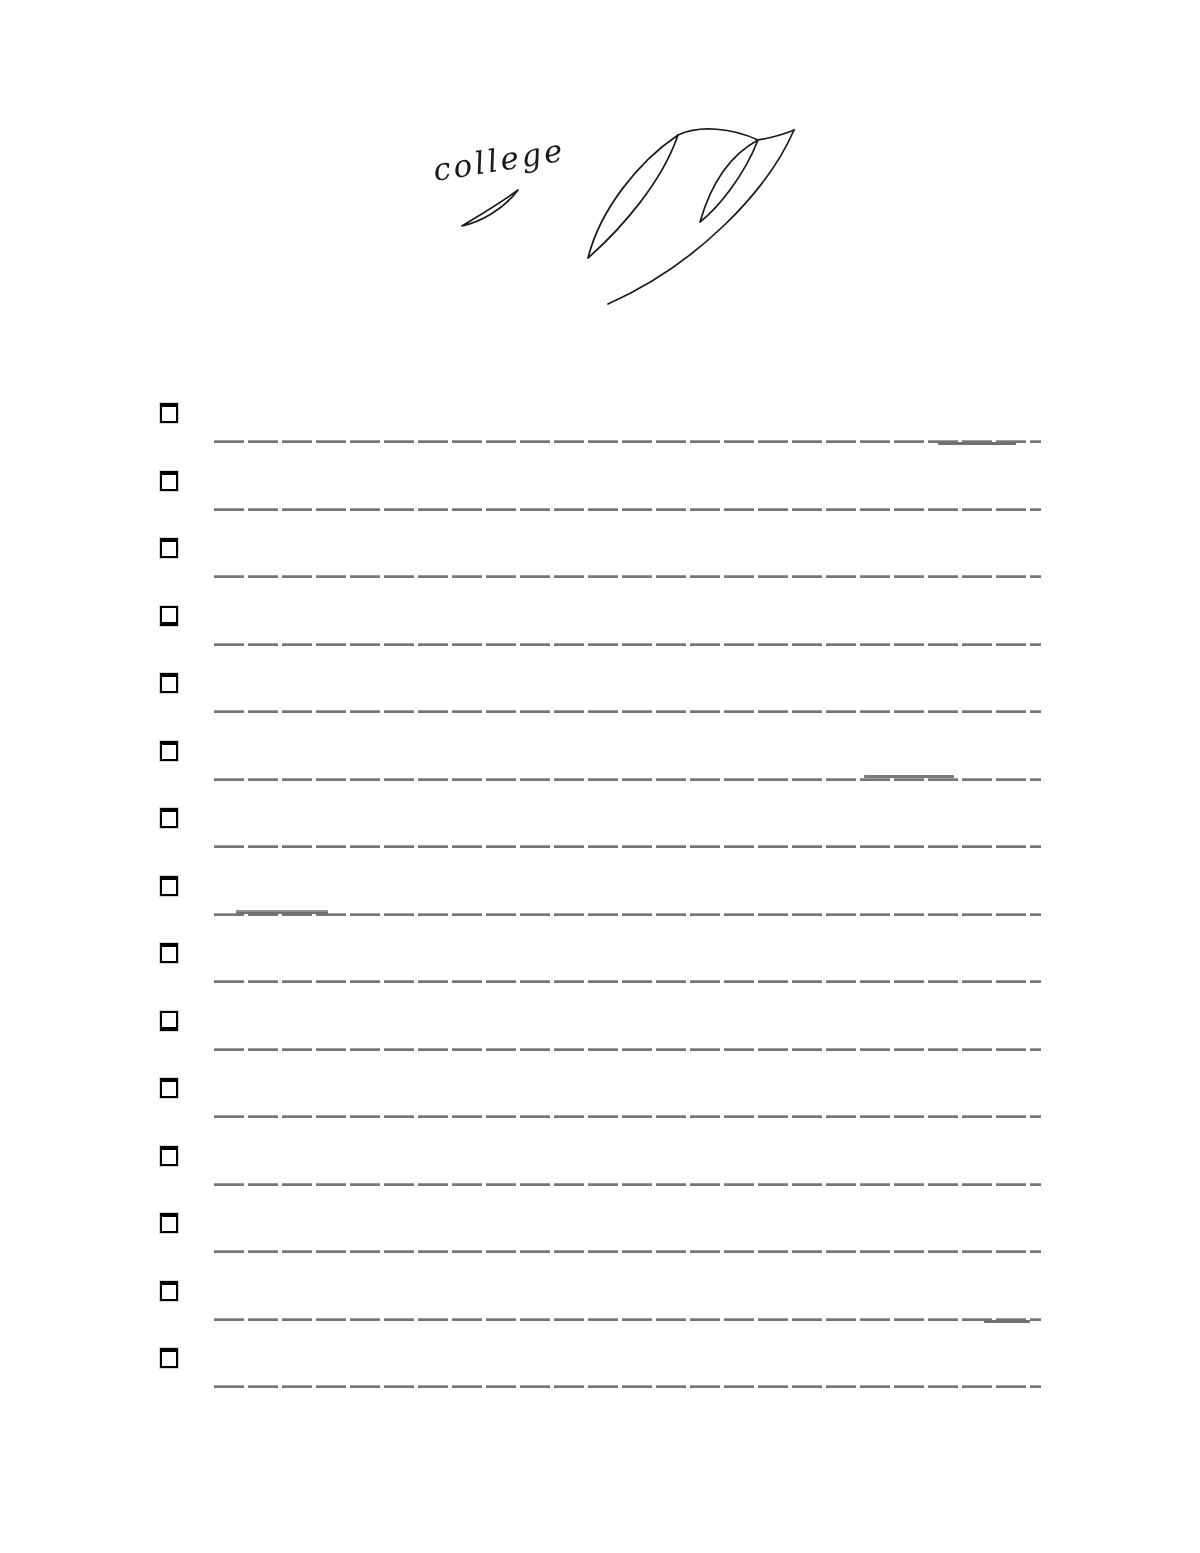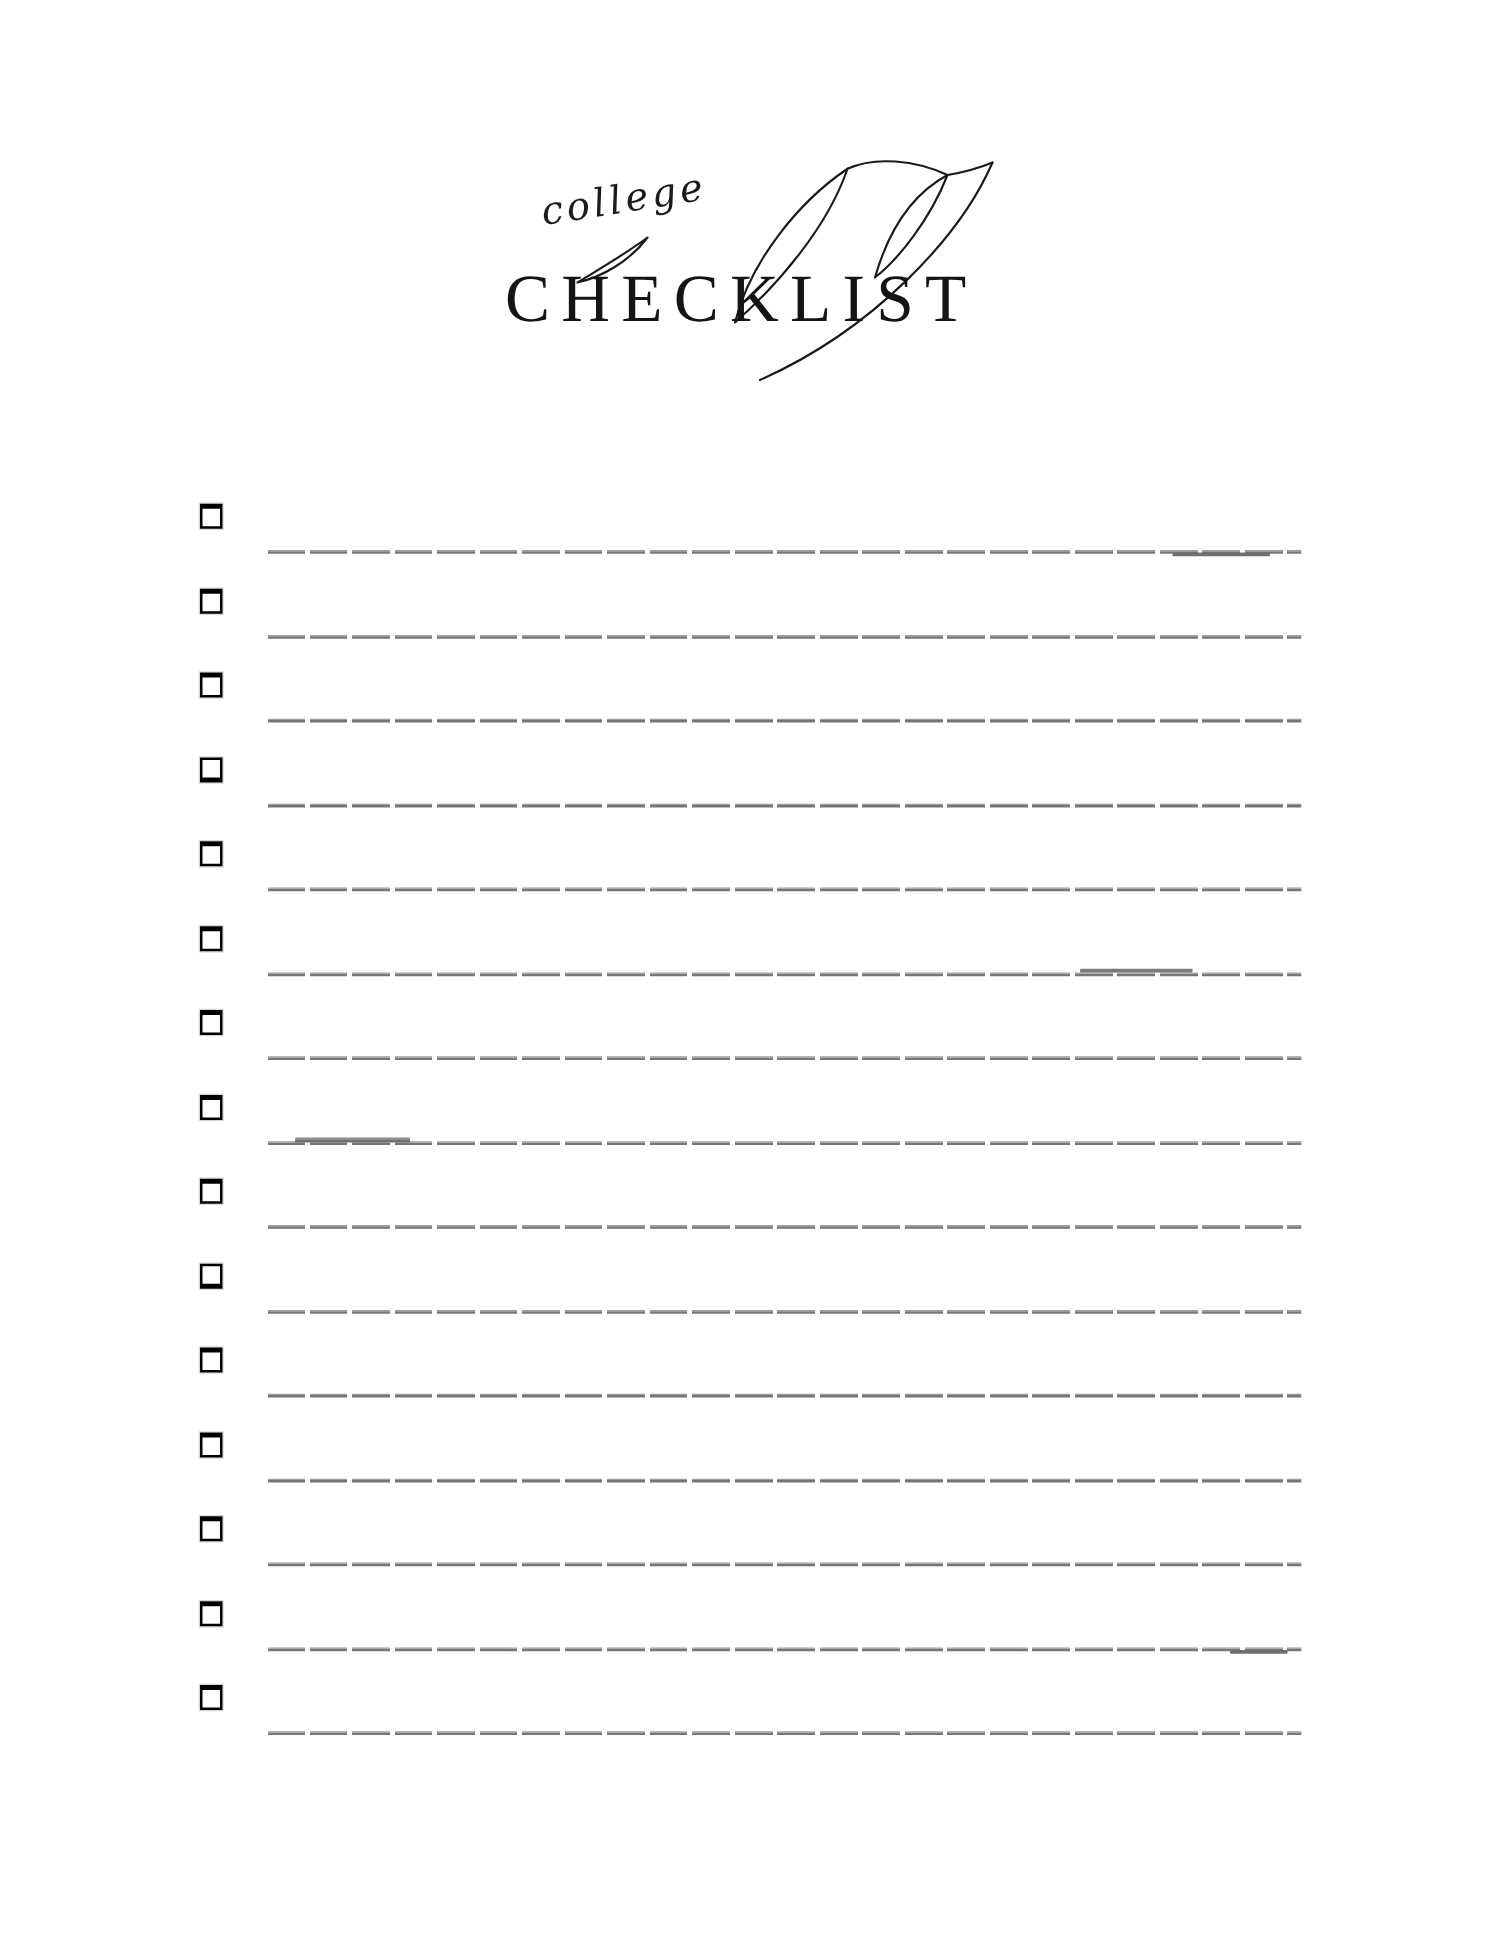--- a/index.html
+++ b/index.html
@@ -104,21 +104,20 @@
 
       <path d="M 278 17 C 300 7 332 10 358 22"></path>
 
       <path d="M 358 22 C 344 58 318 90 300 104 C 312 62 332 36 358 22 Z"></path>
 
       <path d="M 394 12 C 382 17 370 20 358 22"></path>
 
       <path d="M 394 12 C 368 72 298 146 208 186"></path>
     </svg>
     <div class="script-word">college</div>
-    <div class="title-word">CHECKLIST</div>
   </div>
 
   <div class="rows">
   <div class="row">
     <div class="checkbox" role="checkbox" aria-checked="false"></div>
     <div class="line"></div>
   </div>
 
   <div class="row">
     <div class="checkbox" role="checkbox" aria-checked="false"></div>

